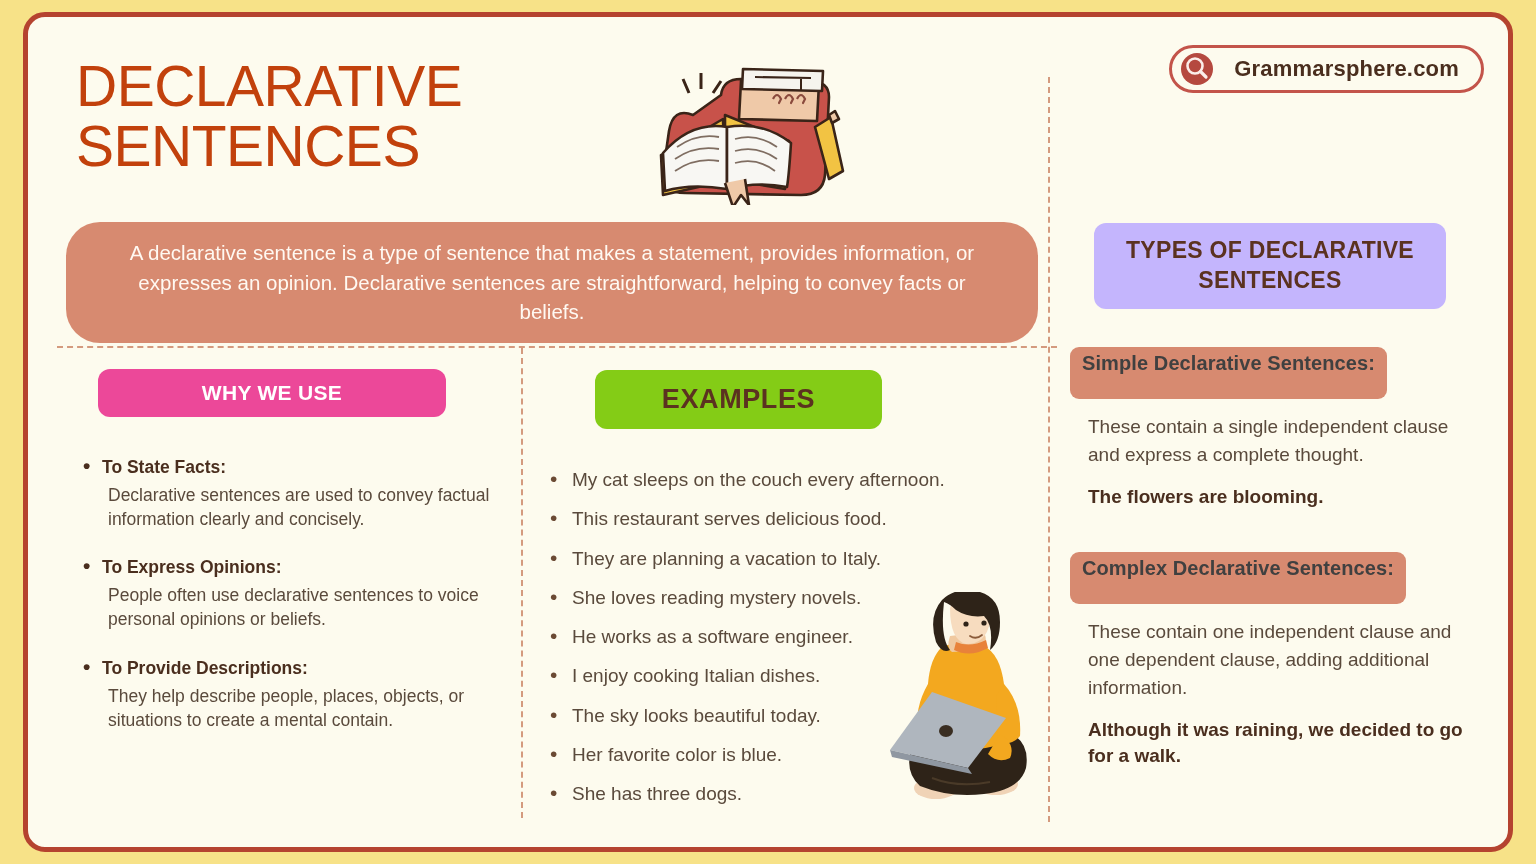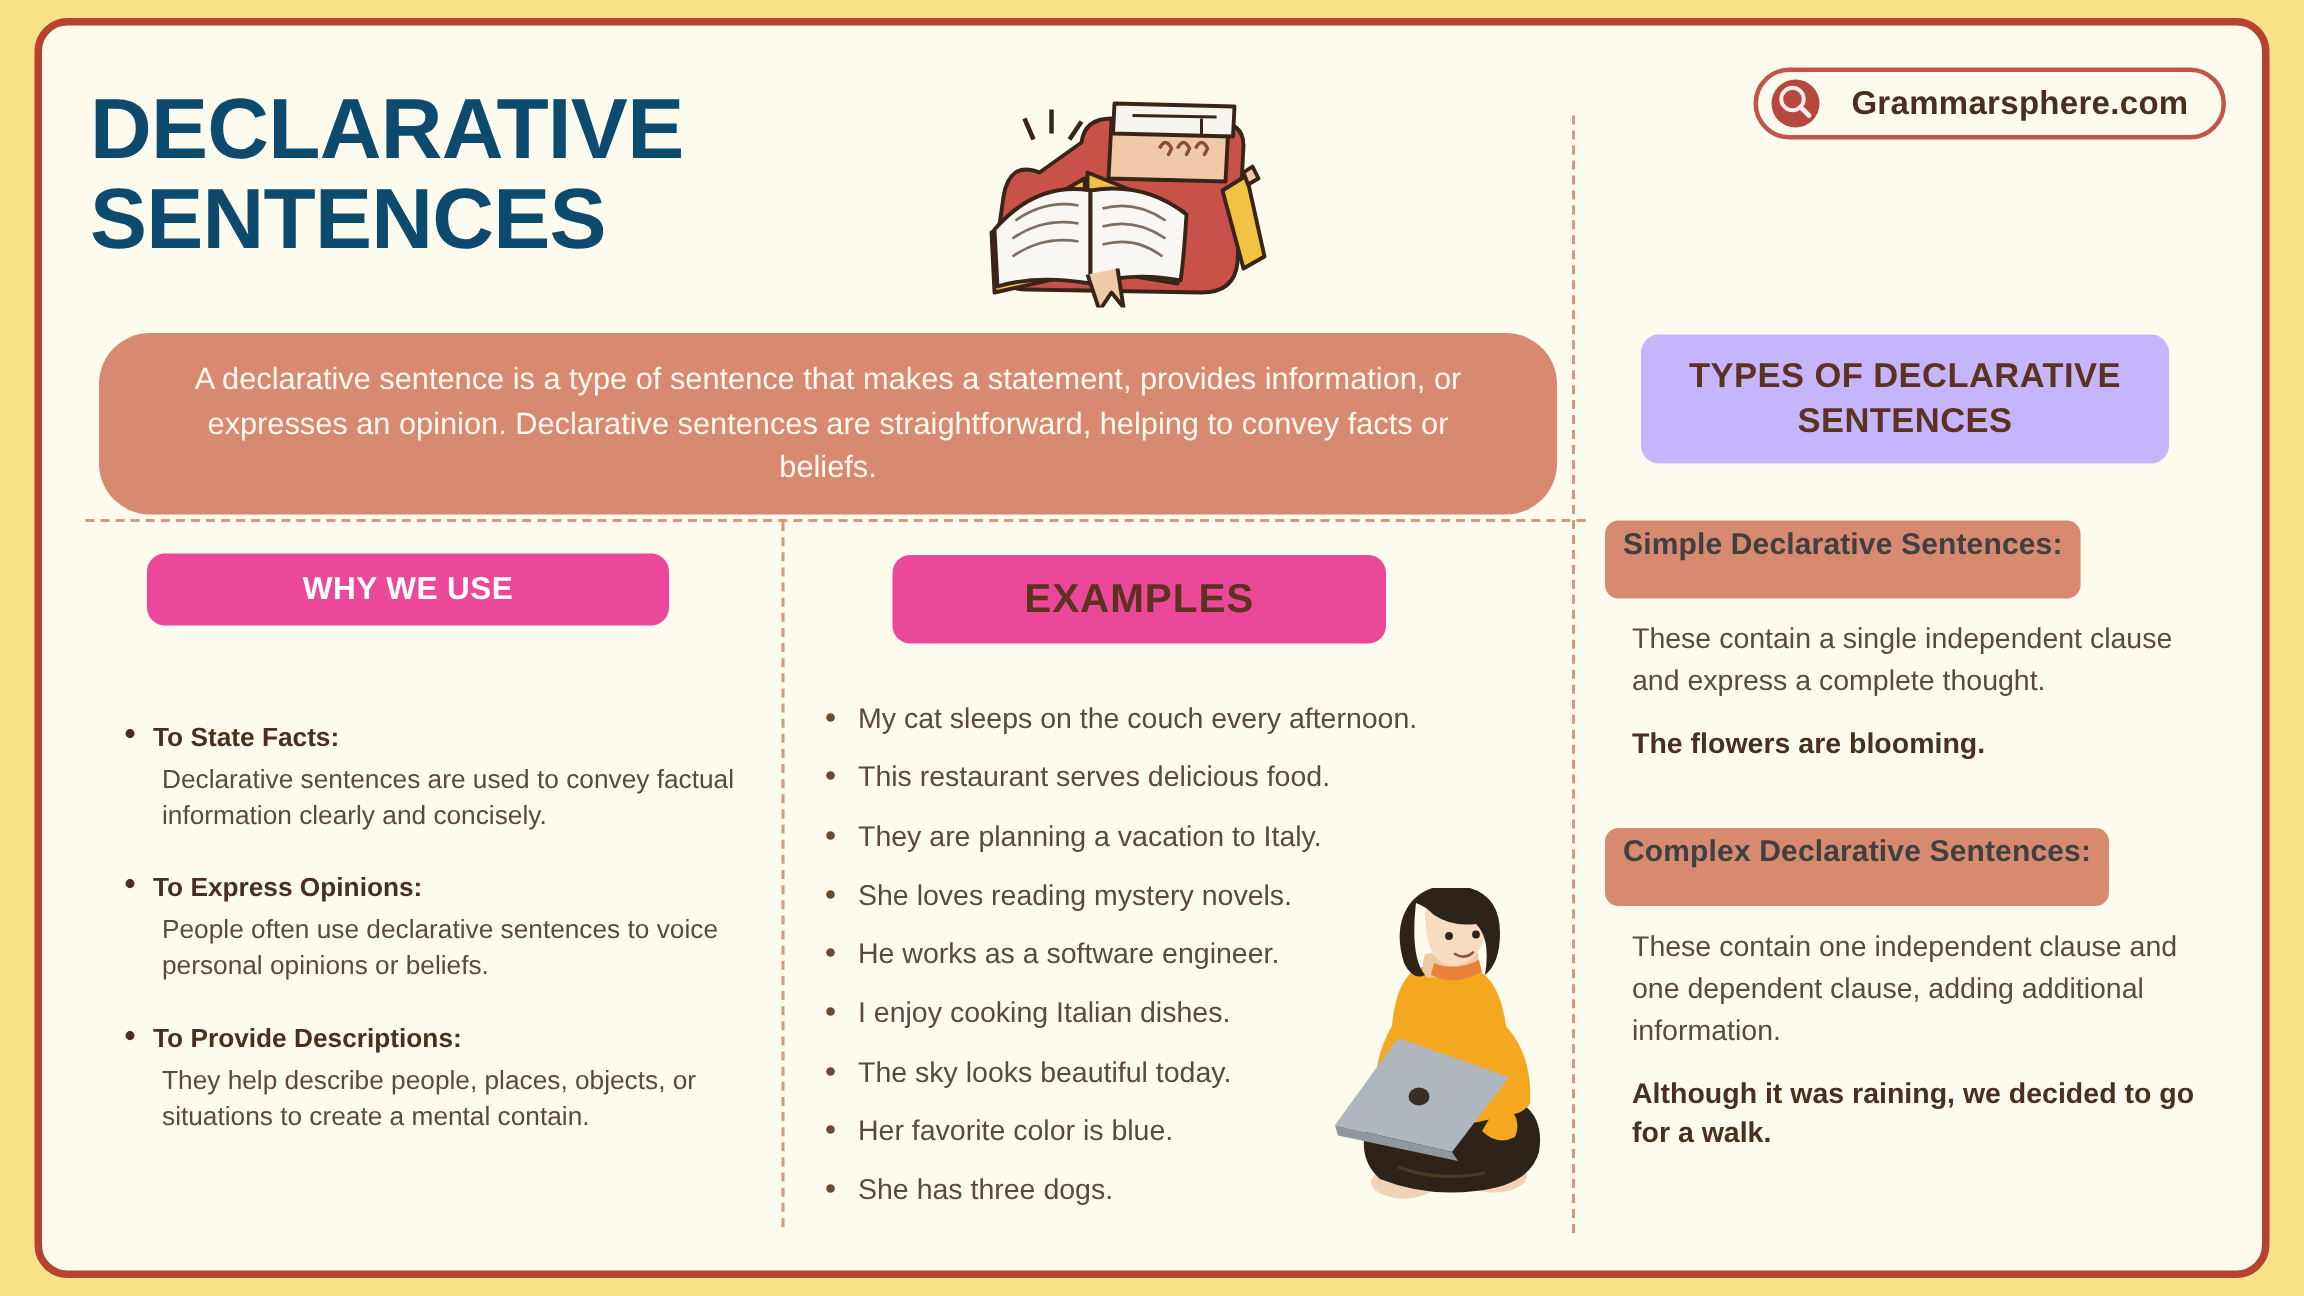--- a/index.html
+++ b/index.html
@@ -14,24 +14,24 @@
     left:23px; top:12px;
     width:1490px; height:840px;
     background:#FDFBEE;
     border:5px solid #B5432F;
     border-radius:22px;
     overflow:hidden;
   }
 
   
   #title {
-    position:absolute; left:32px; top:40px;
+    position:absolute; left:48px; top:40px;
     font-size:57px; line-height:1.05;
-    font-weight:bold; letter-spacing:-0.5px;
-    color:#0c4a6e; text-transform:uppercase;
+    font-weight:normal; letter-spacing:-0.5px;
+    color:#c2410c; text-transform:uppercase;
   }
   #book-illu { position:absolute; left:605px; top:38px; width:230px; height:150px; }
 
   #logo {
     position:absolute; right:24px; top:28px;
     height:48px;
     display:flex; align-items:center; gap:20px;
     padding:0 22px 0 8px;
     border:3px solid #C3544A;
     border-radius:26px;
@@ -60,32 +60,32 @@
   .pill-head {
     border-radius:12px; text-align:center;
     font-weight:bold; text-transform:uppercase;
   }
   #why-head {
     position:absolute; left:70px; top:352px; width:348px;
     padding:11px 8px; background:#ec4899; color:#FFFFFF;
     font-size:21px; line-height:1.25; letter-spacing:.3px;
   }
   #examples-head {
-    position:absolute; left:567px; top:353px; width:329px;
-    padding:14px 8px; background:#ec4899; color:#5B3220;
+    position:absolute; left:567px; top:353px; width:287px;
+    padding:14px 8px; background:#84cc16; color:#5B3220;
     font-size:27px; letter-spacing:.6px;
   }
   #types-head {
     position:absolute; left:1066px; top:206px; width:352px;
     padding:13px 10px; background:#c4b5fd; color:#5B3220;
     font-size:23px; line-height:1.3; letter-spacing:.3px;
   }
 
   
-  #why-list { position:absolute; left:48px; top:464px; width:420px; }
+  #why-list { position:absolute; left:48px; top:440px; width:420px; }
   .why-item { margin-bottom:26px; }
   .why-title {
     font-size:17.5px; font-weight:bold; color:#4A2E1E;
     position:relative; padding-left:26px;
   }
   .why-title::before {
     content:"•"; position:absolute; left:7px; top:-3px;
     font-size:21px; color:#4A2E1E;
   }
   .why-desc {

